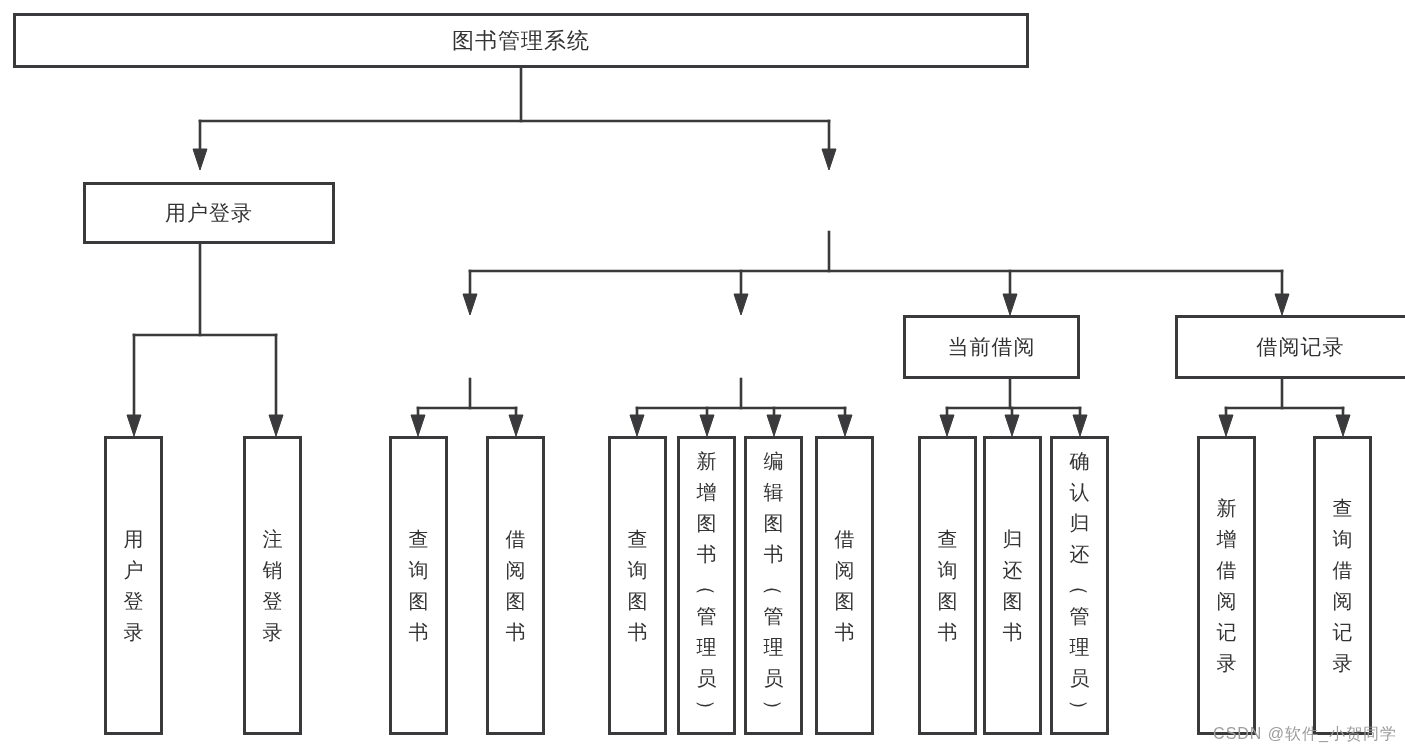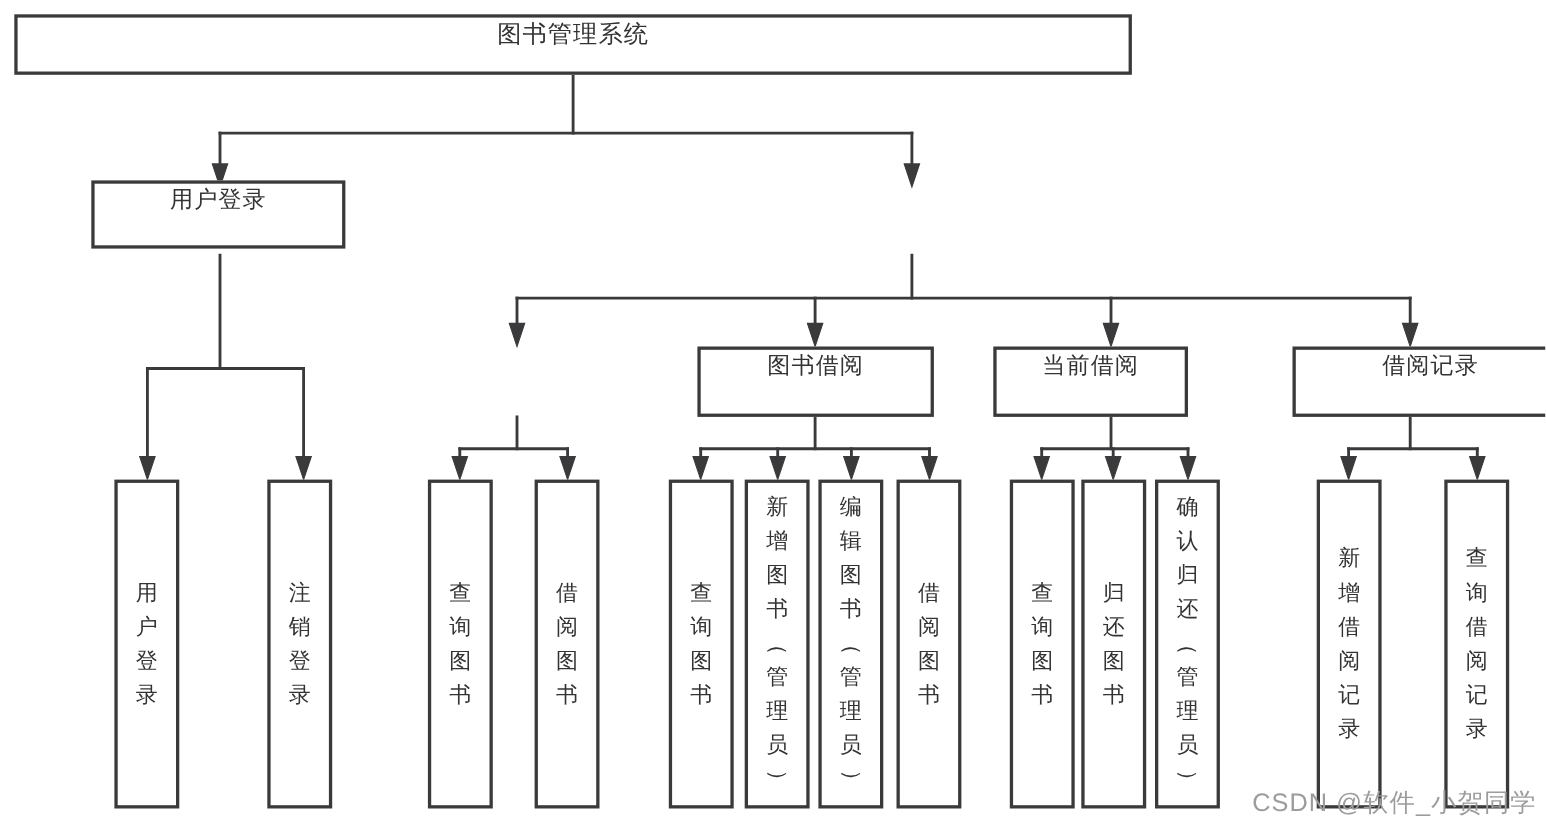--- a/index.html
+++ b/index.html
@@ -19,21 +19,21 @@
     color:var(--text);
   }
   .wires{position:absolute;left:0;top:0;width:1405px;height:747px;}
   .wires line{stroke:var(--line);stroke-width:2.6;stroke-linecap:square;}
   .wires polygon{fill:var(--line);stroke:var(--line);stroke-width:1;}
   .node{
     position:absolute;
     box-sizing:border-box;
     background:var(--box-bg);
     border:3px solid var(--line);
-    display:flex;justify-content:center;
+    display:flex;align-items:center;justify-content:center;
   }
   .h-label{
     font-size:21px;
     letter-spacing:1px;
     white-space:nowrap;
     color:var(--text);
   }
   .root .h-label{font-size:22px;}
   .leaf{flex-direction:column;}
   .v-label{display:flex;flex-direction:column;align-items:center;justify-content:center;height:100%;}
@@ -41,21 +41,21 @@
     display:block;
     width:53px;height:31px;line-height:31px;
     text-align:center;
     font-size:20px;
     color:var(--text);
   }
   .v-char.rot{transform:rotate(90deg);}
   .watermark{
     position:absolute;
     right:8px;bottom:2px;
-    font-size:23px;
+    font-size:16px;
     letter-spacing:1px;
     color:var(--watermark);
     z-index:10;
     white-space:nowrap;
   }
 </style>
 </head>
 <body>
 
 <div class="stage">
@@ -119,27 +119,24 @@
     <line x1="1226" y1="408" x2="1226" y2="416"></line>
     <polygon points="1219,415 1233,415 1226,436"></polygon>
     <line x1="1343" y1="408" x2="1343" y2="416"></line>
     <polygon points="1336,415 1350,415 1343,436"></polygon>
   </svg>
 
   <div class="node root" style="left:13px;top:13px;width:1016px;height:55px">
     <span class="h-label">图书管理系统</span>
   </div>
 
-  <div class="node" style="left:83px;top:164px;width:231px;height:62px">
+  <div class="node" style="left:83px;top:182px;width:252px;height:62px">
     <span class="h-label">用户登录</span>
   </div>
 
-  <div class="node" style="left:634px;top:315px;width:215px;height:64px">
-    <span class="h-label">图书借阅</span>
-  </div>
   <div class="node" style="left:903px;top:315px;width:177px;height:64px">
     <span class="h-label">当前借阅</span>
   </div>
   <div class="node" style="left:1175px;top:315px;width:251px;height:64px">
     <span class="h-label">借阅记录</span>
   </div>
 
   <div class="node leaf" style="left:104px;top:436px;width:59px;height:299px">
     <span class="v-label">
         <span class="v-char">用</span>

